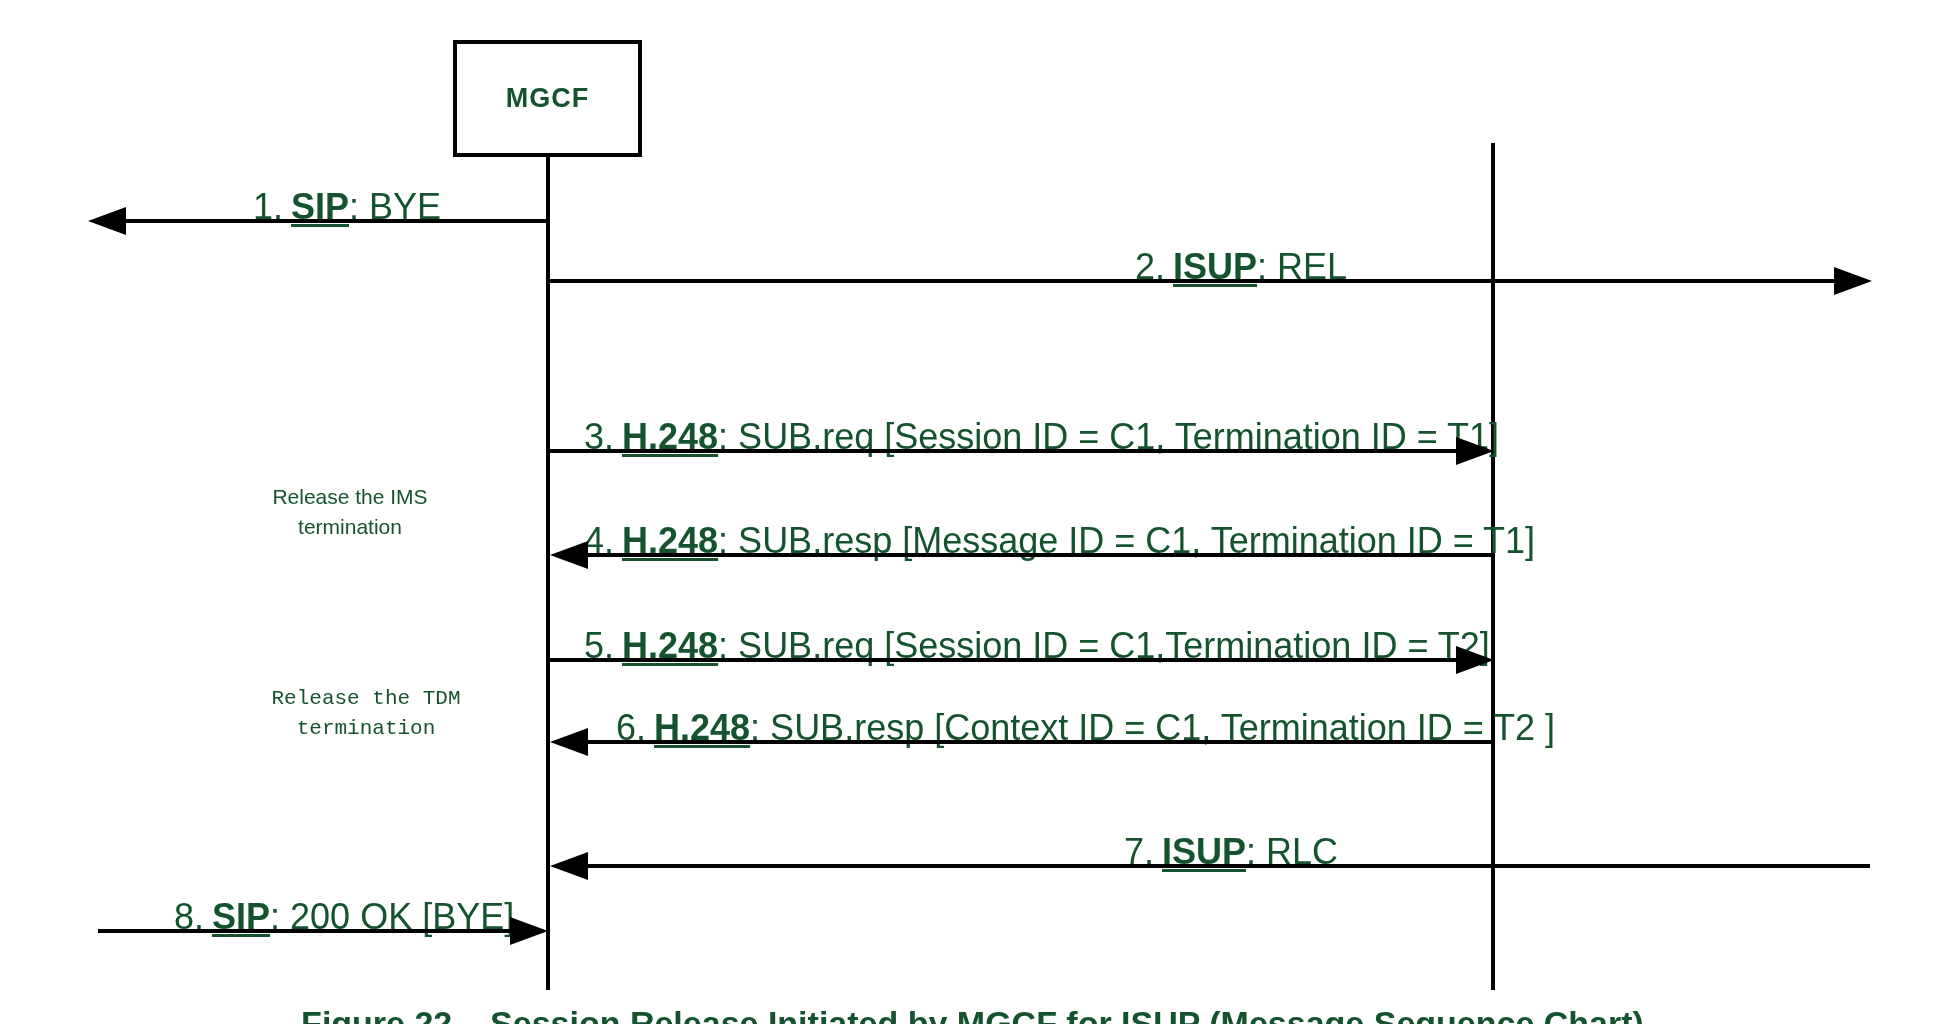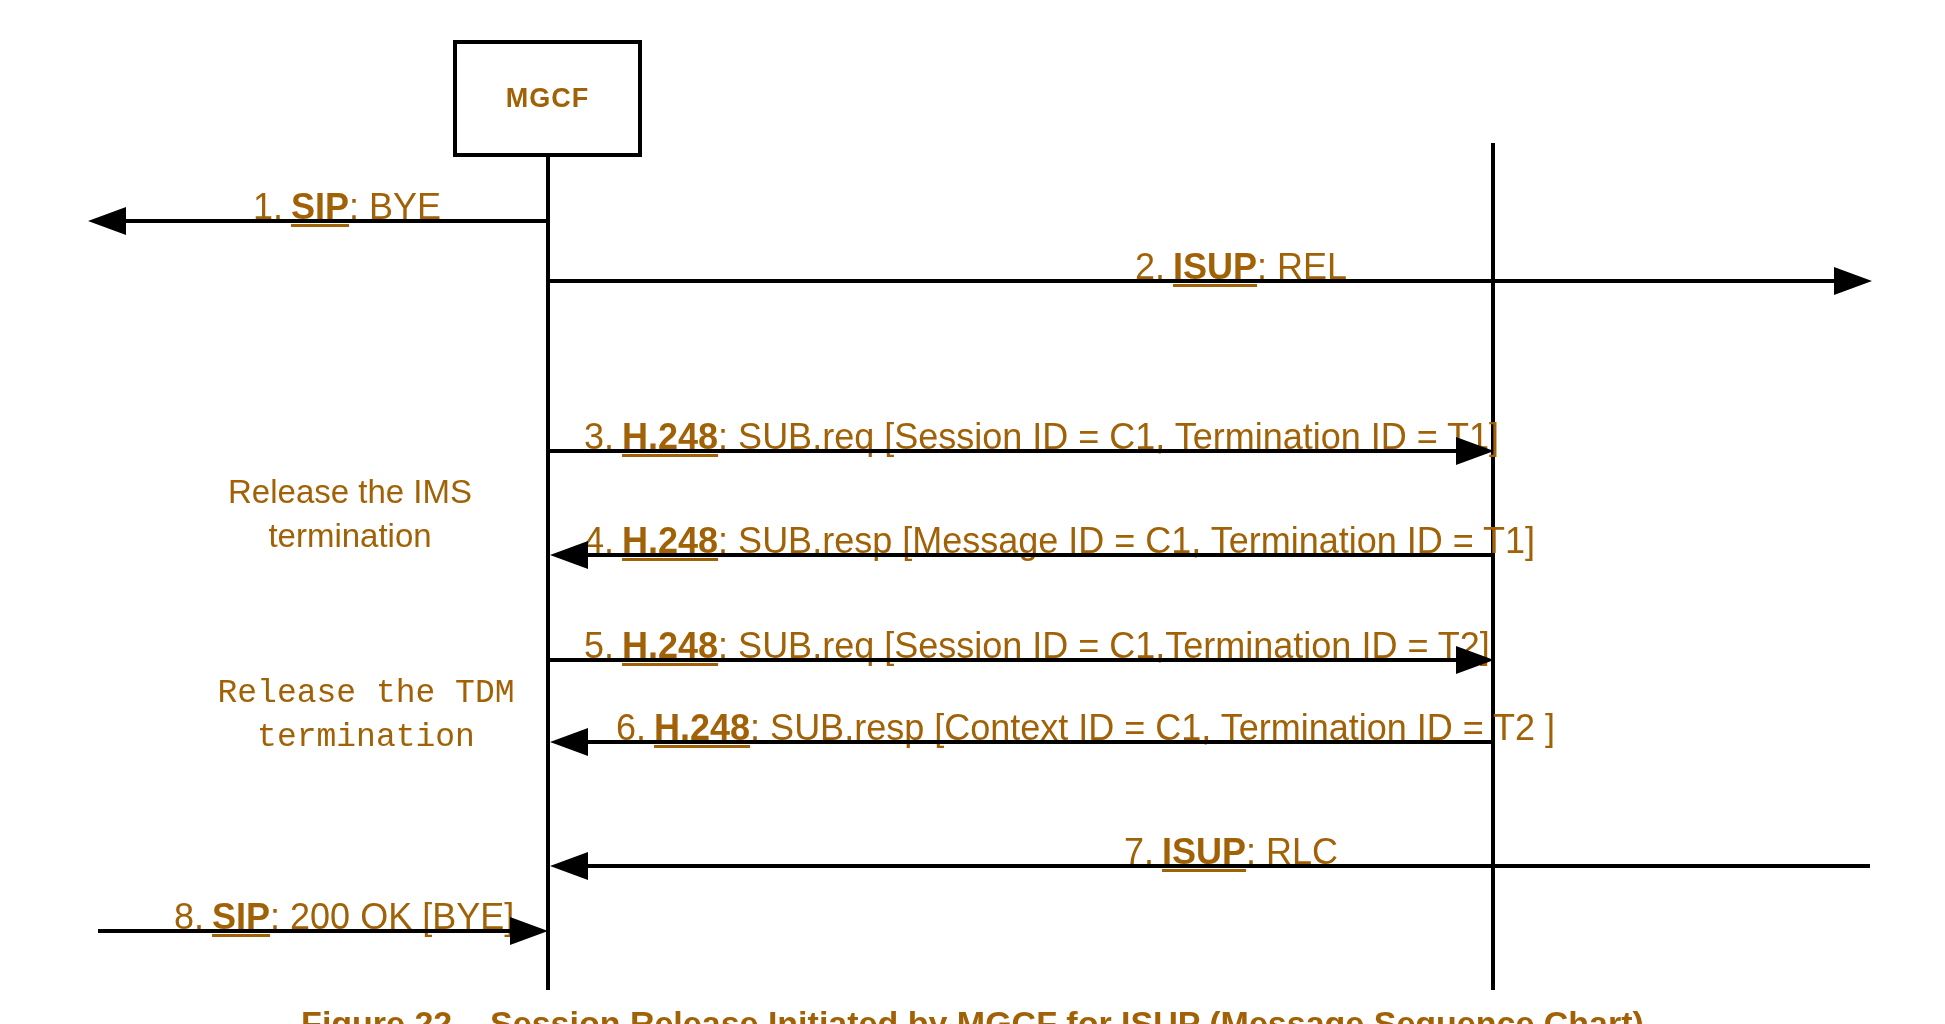--- a/index.html
+++ b/index.html
@@ -1,39 +1,39 @@
 <!DOCTYPE html>
 <html><head>
 <meta charset="utf-8">
 <style>
   * { margin: 0; padding: 0; box-sizing: border-box; }
   html, body { width: 1945px; height: 1024px; overflow: hidden; background: #ffffff; }
   .stage {
     position: relative; width: 1945px; height: 1024px; background: #ffffff;
-    font-family: "Liberation Sans", sans-serif; color: #a16207; overflow: hidden;
+    font-family: "Liberation Sans", sans-serif; color: #14532d; overflow: hidden;
   }
   .actor-box {
     position: absolute; border: 4px solid #000000; background: #ffffff;
     display: flex; align-items: center; justify-content: center;
     font-weight: bold; font-size: 27px; letter-spacing: 1px;
   }
   .lifeline { position: absolute; width: 4px; background: #000000; }
   .msg-line { position: absolute; height: 4px; background: #000000; }
   .head { position: absolute; width: 0; height: 0; border-top: 14px solid transparent; border-bottom: 14px solid transparent; }
   .head-right { border-left: 38px solid #000000; }
   .head-left  { border-right: 38px solid #000000; }
   .msg-label { position: absolute; font-size: 36px; white-space: nowrap; }
   .msg-label .num { margin-right: 8px; }
   .proto {
     font-weight: bold; text-decoration: underline;
     text-decoration-thickness: 3px; text-underline-offset: 5px;
   }
   .note {
     position: absolute; width: 300px; text-align: center;
-    font-size: 33px; line-height: 44px; white-space: pre-line;
+    font-size: 21px; line-height: 30px; white-space: pre-line; margin-top: 12px;
   }
   .caption {
     position: absolute; left: 0; width: 1945px; text-align: center;
     font-weight: bold; font-size: 34px; white-space: nowrap;
   }
 </style>
 </head>
 <body>
 
 <div class="stage">

